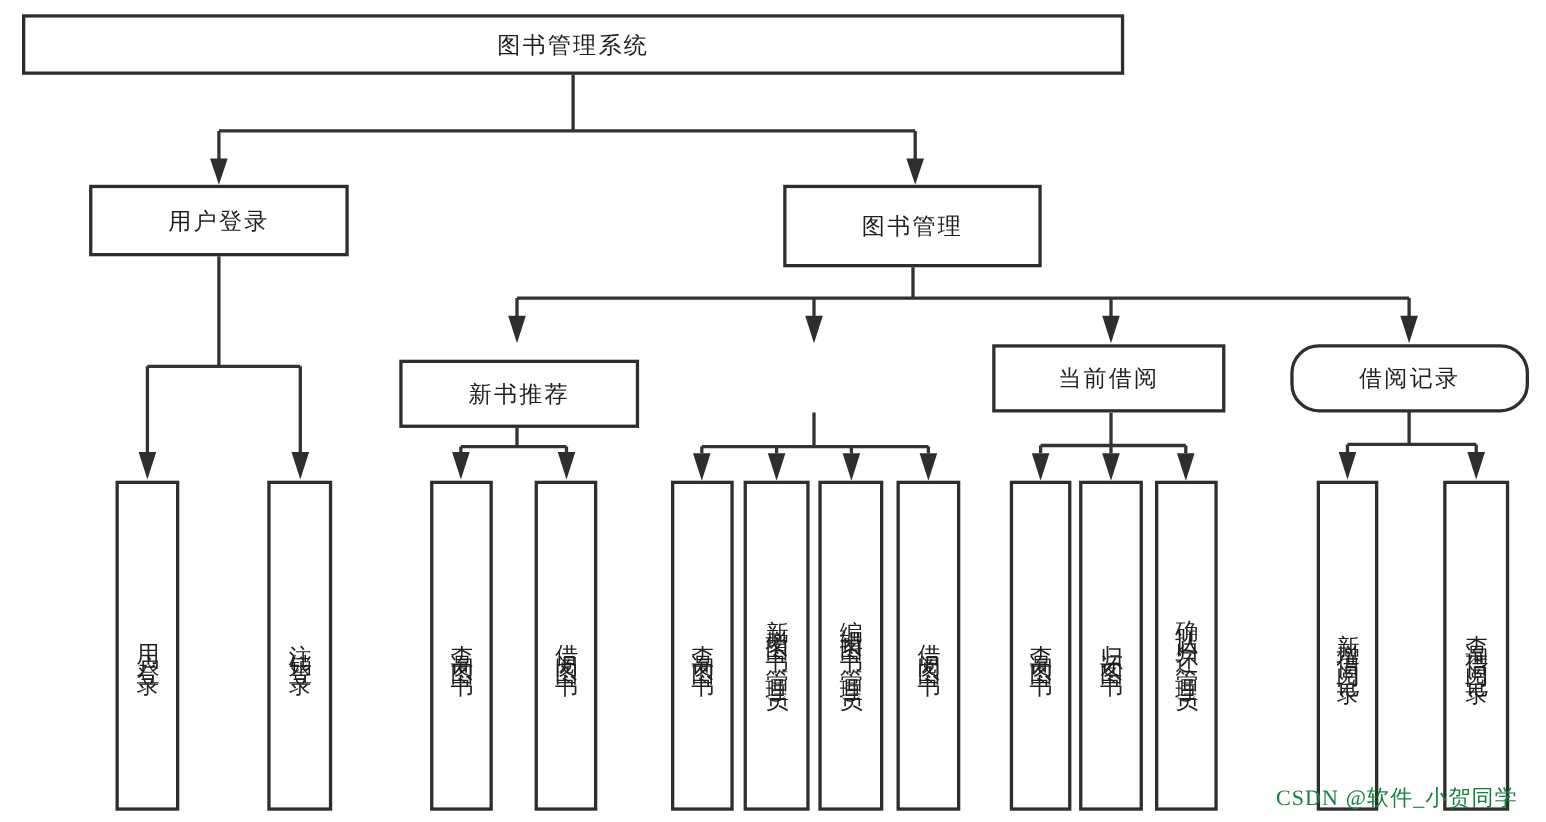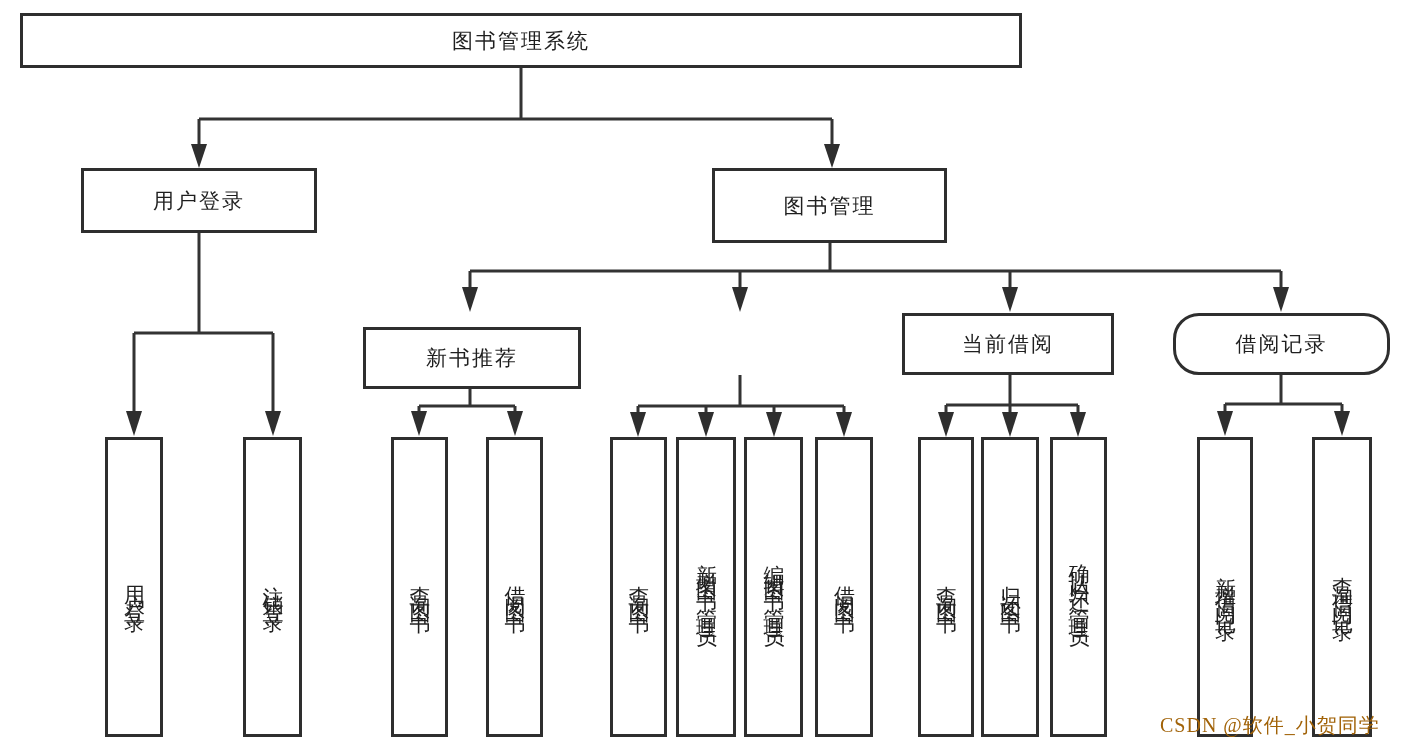--- a/index.html
+++ b/index.html
@@ -61,21 +61,21 @@
   .b-return3   { left: 981px;  width: 58px; }
   .b-confirm3  { left: 1050px; width: 57px; }
   .b-addrec    { left: 1197px; width: 56px; }
   .b-qrec      { left: 1312px; width: 60px; }
   #watermark {
     position: absolute;
     left: 1160px;
     top: 712px;
     width: 245px;
     font-size: 20px;
-    color: #a16207;
+    color: #15803d;
     white-space: nowrap;
     letter-spacing: 1px;
   }
   .cline { stroke: #333333; stroke-width: 3; fill: none; }
   .ahead { fill: #2e2e2e; stroke: none; }
 </style>
 </head>
 <body>
 
 <div id="stage">

